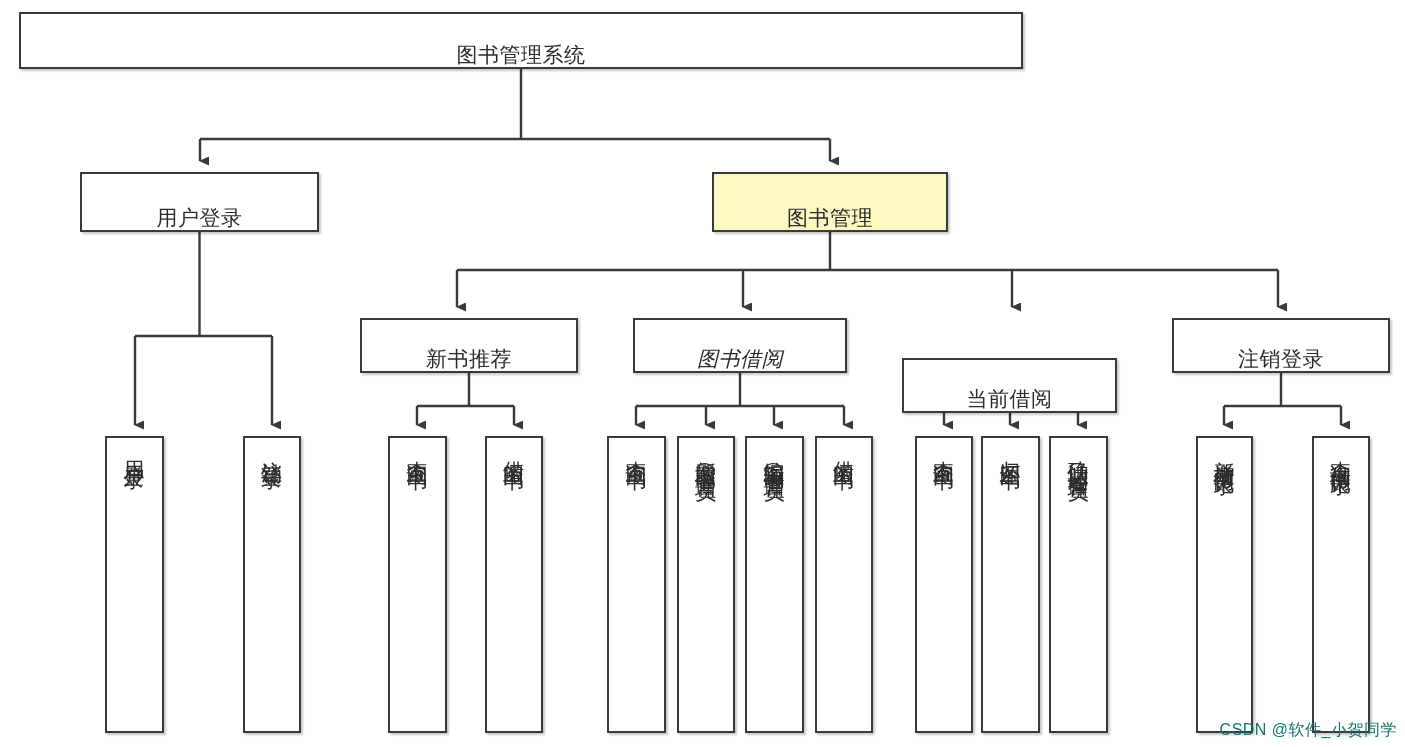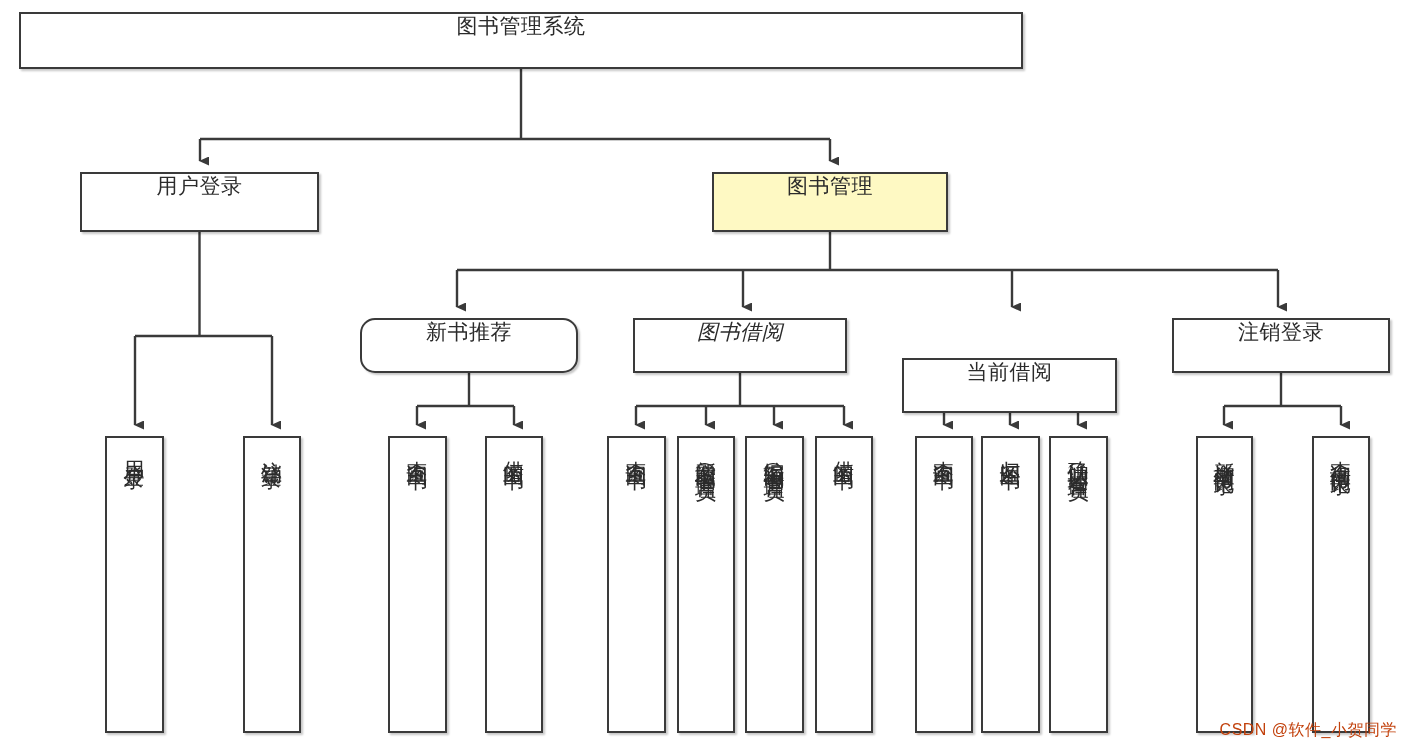--- a/index.html
+++ b/index.html
@@ -17,21 +17,21 @@
     background: #ffffff;
     overflow: hidden;
   }
   .node {
     position: absolute;
     box-sizing: border-box;
     background: #ffffff;
     border: 2px solid #3a3a3a;
     box-shadow: 2px 2px 2px rgba(0,0,0,0.22);
     display: flex;
-    align-items: flex-start;
+    align-items: flex-end;
     justify-content: center;
     color: #2b2b2b;
   }
   .node .label {
     display: block;
     text-align: center;
     line-height: 1.15;
     letter-spacing: 0.5px;
   }
   .node.horizontal .label {
@@ -55,21 +55,21 @@
     top: 0;
     width: 1405px;
     height: 747px;
     pointer-events: none;
   }
   #watermark {
     position: absolute;
     right: 8px;
     bottom: 6px;
     font-size: 16px;
-    color: #c2410c;
+    color: #0f766e;
     letter-spacing: 0.5px;
     white-space: nowrap;
   }
 </style>
 </head>
 <body>
 
 <div id="canvas">
 
   <svg id="edges" viewBox="0 0 1405 747" width="1405" height="747" xmlns="http://www.w3.org/2000/svg">
@@ -118,21 +118,21 @@
   <div id="nodes-layer">
       <div class="node horizontal" id="node-root" style="left: 19px; top: 12px; width: 1004px; height: 57px; border-color: rgb(58, 58, 58); background: rgb(255, 255, 255);">
         <span class="label">图书管理系统</span>
       </div>
       <div class="node horizontal" id="node-user-login" style="left: 80px; top: 172px; width: 239px; height: 60px; border-color: rgb(58, 58, 58); background: rgb(255, 255, 255);">
         <span class="label">用户登录</span>
       </div>
       <div class="node horizontal" id="node-book-manage" style="left: 712px; top: 172px; width: 236px; height: 60px; border-color: rgb(58, 58, 58); background: #fef9c3;">
         <span class="label">图书管理</span>
       </div>
-      <div class="node horizontal" id="node-new-book-rec" style="left: 360px; top: 318px; width: 218px; height: 55px; border-color: rgb(58, 58, 58); background: rgb(255, 255, 255); border-radius: 15px;">
+      <div class="node horizontal" id="node-new-book-rec" style="left: 360px; top: 318px; width: 218px; height: 55px; border-color: rgb(58, 58, 58); background: rgb(255, 255, 255);">
         <span class="label">新书推荐</span>
       </div>
       <div class="node horizontal" id="node-book-borrow" style="left: 633px; top: 318px; width: 214px; height: 55px; border-color: rgb(58, 58, 58); background: rgb(255, 255, 255); font-style: italic;">
         <span class="label">图书借阅</span>
       </div>
       <div class="node horizontal" id="node-current-borrow" style="left: 902px; top: 318px; width: 215px; height: 55px; border-color: rgb(58, 58, 58); background: rgb(255, 255, 255); margin-top: 40px;">
         <span class="label">当前借阅</span>
       </div>
       <div class="node horizontal" id="node-borrow-record" style="left: 1172px; top: 318px; width: 218px; height: 55px; border-color: rgb(58, 58, 58); background: rgb(255, 255, 255);">
         <span class="label">注销登录</span>

